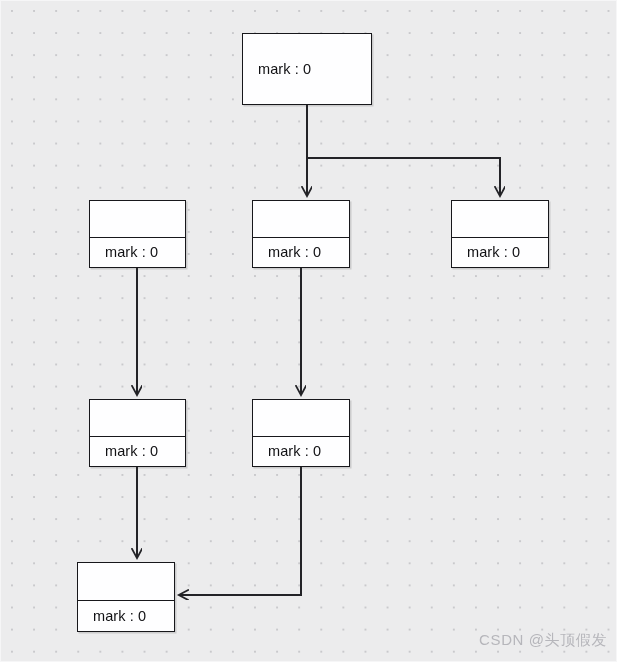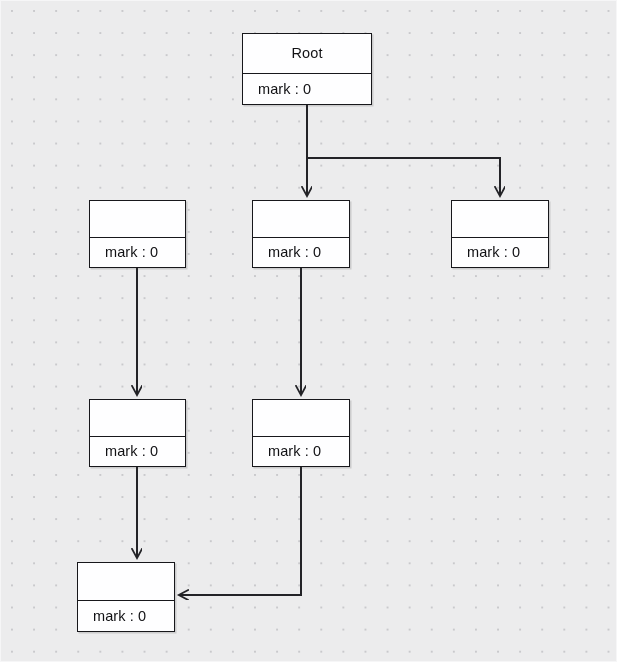--- a/index.html
+++ b/index.html
@@ -111,21 +111,20 @@
     <polyline points="137,268 137,395" fill="none" stroke="#232327" stroke-width="2" marker-end="url(#arrow-open)"></polyline>
 
     <polyline points="301,268 301,395" fill="none" stroke="#232327" stroke-width="2" marker-end="url(#arrow-open)"></polyline>
 
     <polyline points="137,467 137,558" fill="none" stroke="#232327" stroke-width="2" marker-end="url(#arrow-open)"></polyline>
 
     <polyline points="301,467 301,595 179,595" fill="none" stroke="#232327" stroke-width="2" stroke-linejoin="miter" marker-end="url(#arrow-open)"></polyline>
   </svg>
 
   <div class="node" style="left:242px; top:33px; width:130px; height:72px;">
-    <div class="node-title" style="height:40px;">Root</div>
     <div class="node-body">mark : 0</div>
   </div>
 
   <div class="node" style="left:89px; top:200px; width:97px; height:68px;">
     <div class="node-title" style="height:37px;"></div>
     <div class="node-body">mark : 0</div>
   </div>
 
   <div class="node" style="left:252px; top:200px; width:98px; height:68px;">
     <div class="node-title" style="height:37px;"></div>
@@ -145,15 +144,16 @@
   <div class="node" style="left:252px; top:399px; width:98px; height:68px;">
     <div class="node-title" style="height:37px;"></div>
     <div class="node-body">mark : 0</div>
   </div>
 
   <div class="node" style="left:77px; top:562px; width:98px; height:70px;">
     <div class="node-title" style="height:38px;"></div>
     <div class="node-body">mark : 0</div>
   </div>
 
+  <div id="watermark">CSDN @头顶假发</div>
 
   <div id="page-frame"></div>
 </div>
 
 </body></html>

